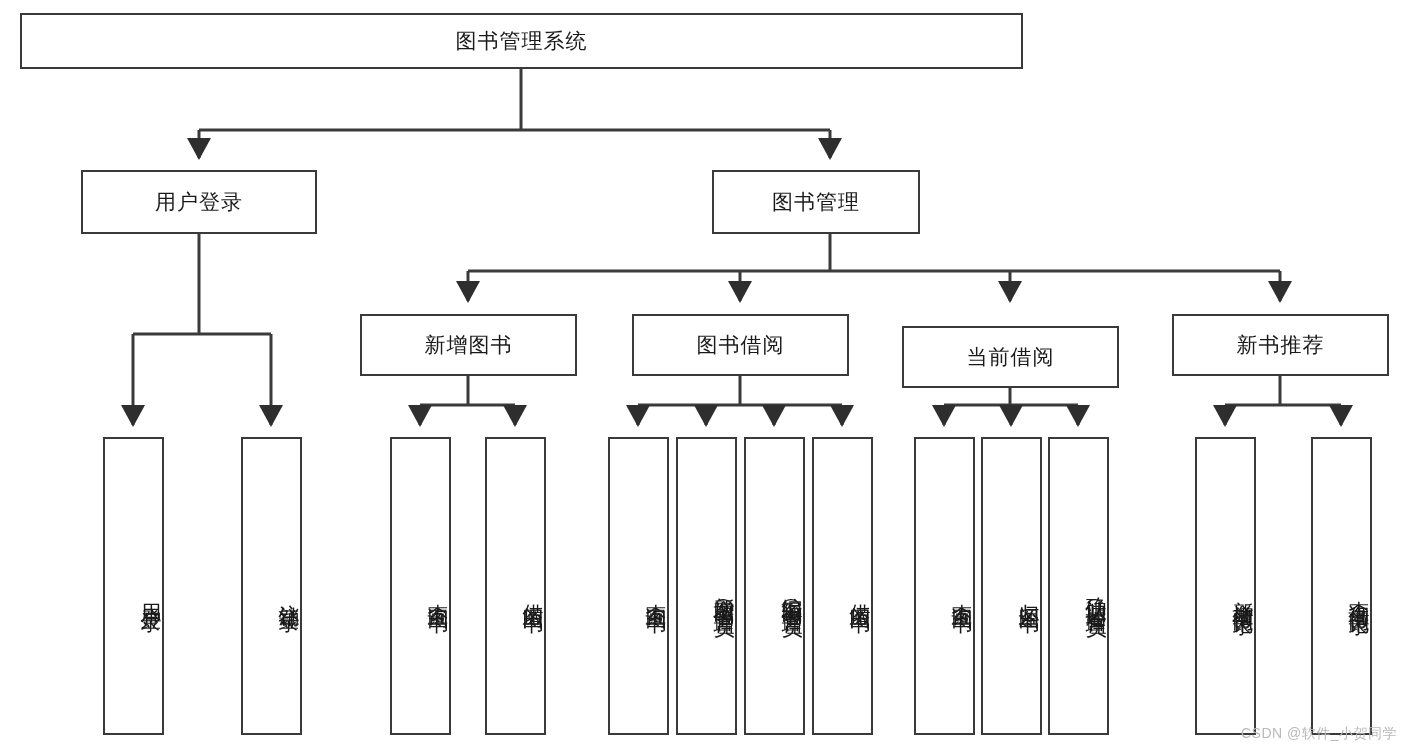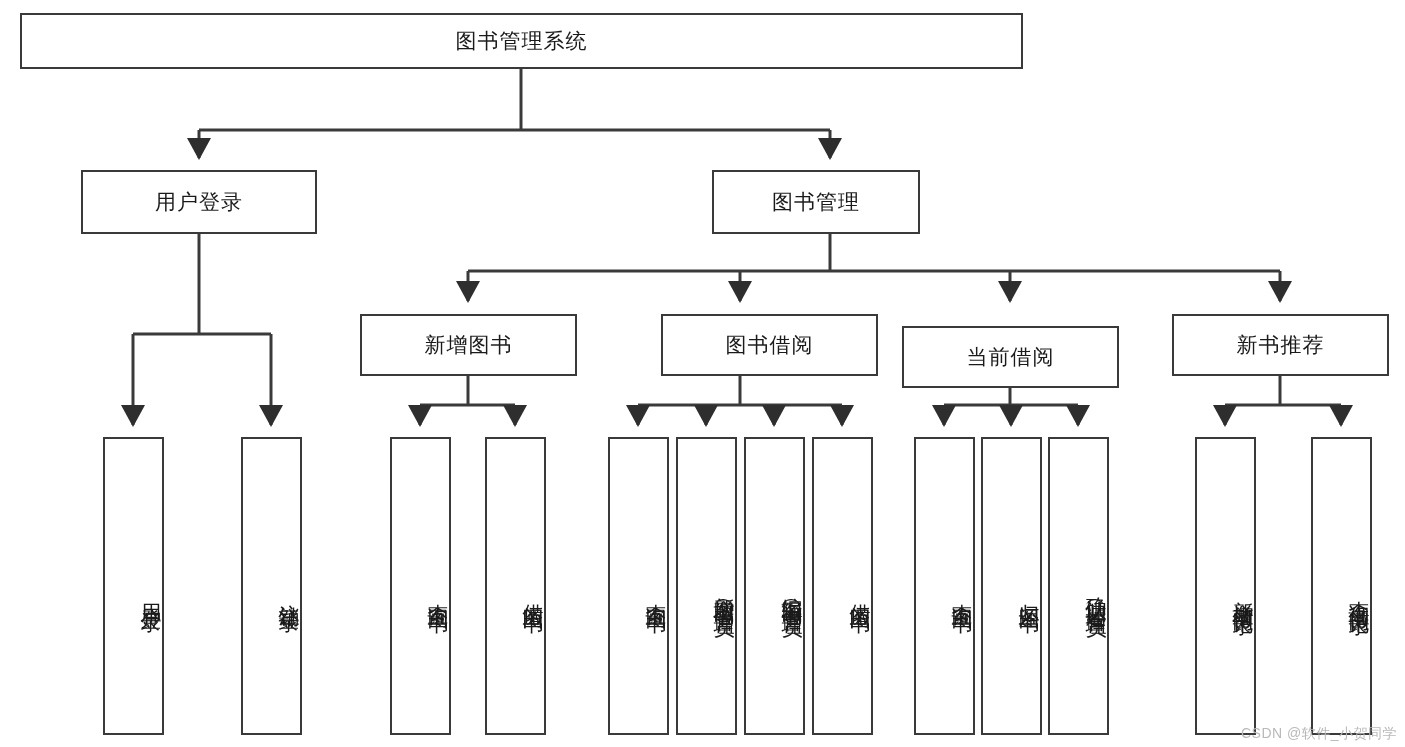--- a/index.html
+++ b/index.html
@@ -125,21 +125,21 @@
   <div class="node horiz" style="left:81px; top:170px; width:236px; height:64px;">
     <span class="lbl">用户登录</span>
   </div>
   <div class="node horiz" style="left:712px; top:170px; width:208px; height:64px;">
     <span class="lbl">图书管理</span>
   </div>
 
   <div class="node horiz" style="left:360px; top:314px; width:217px; height:62px;">
     <span class="lbl">新增图书</span>
   </div>
-  <div class="node horiz" style="left:632px; top:314px; width:217px; height:62px;margin-left:29px;">
+  <div class="node horiz" style="left:632px; top:314px; width:217px; height:62px;">
     <span class="lbl">图书借阅</span>
   </div>
   <div class="node horiz" style="left:902px; top:314px; width:217px; height:62px;margin-top:12px;">
     <span class="lbl">当前借阅</span>
   </div>
   <div class="node horiz" style="left:1172px; top:314px; width:217px; height:62px;">
     <span class="lbl">新书推荐</span>
   </div>
 
   <div class="node vert" style="left:103px; top:437px; width:61px; height:298px;">

